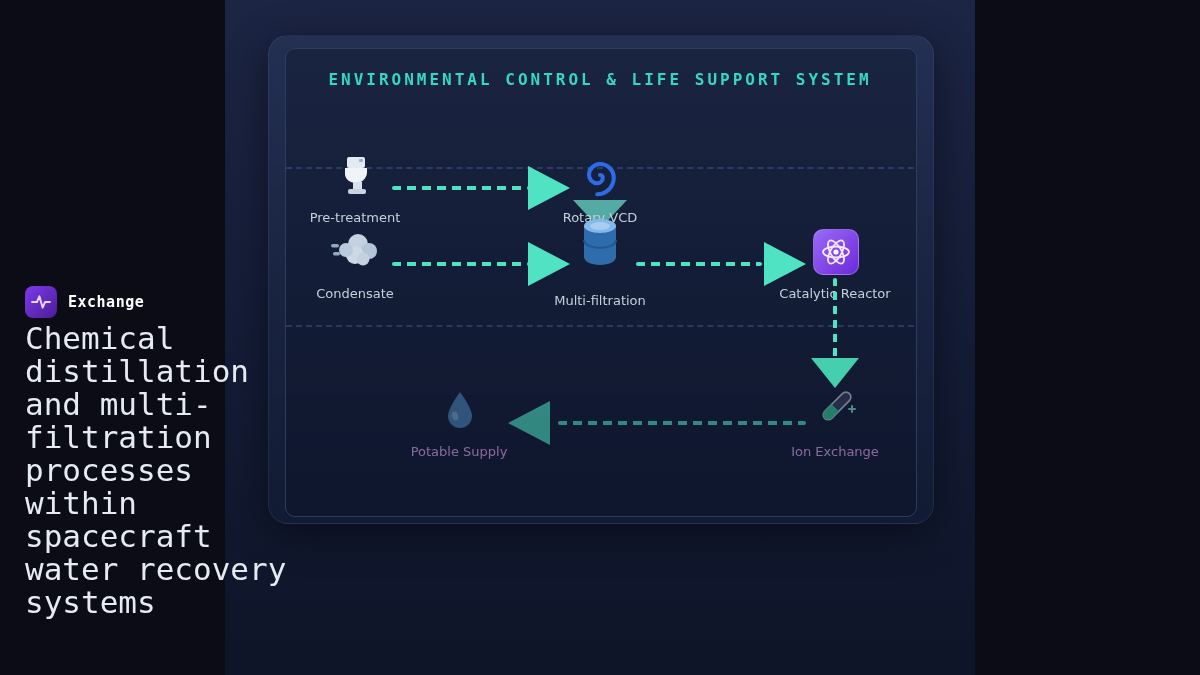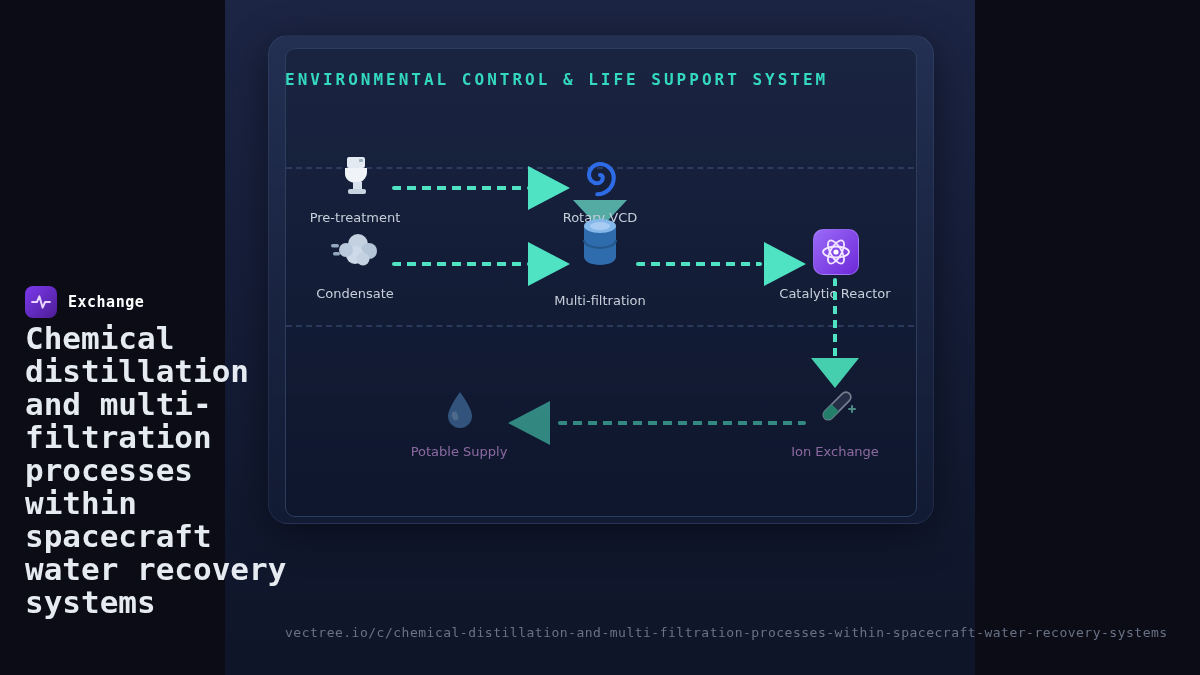--- a/index.html
+++ b/index.html
@@ -19,21 +19,21 @@
     left:268px; top:35px; width:664px; height:487px; border-radius:20px;
     background:linear-gradient(180deg, rgba(56,76,120,0.30), rgba(20,30,56,0.55));
     border:1px solid rgba(120,150,210,0.12);
     box-shadow:0 10px 40px rgba(0,0,0,0.45);
   }
   .card-inner {
     left:285px; top:48px; width:630px; height:467px; border-radius:10px;
     border:1px solid #2c3d5e; background:rgba(8,14,30,0.30);
   }
   .diagram-title {
-    left:285px; top:70px; width:630px; text-align:left;
+    left:285px; top:70px; width:630px; text-align:center;
     color:#34d9bd; font-family:"DejaVu Sans Mono", monospace;
     font-weight:bold; font-size:16px; letter-spacing:3px;
   }
   .diagram-subtitle {
     left:285px; top:97px; width:630px; text-align:center;
     color:#c7d0dc; font-size:13px; letter-spacing:1.5px;
   }
   .lane-sep {
     left:286px; width:628px; height:0;
     border-top:2px dashed rgba(70,95,140,0.45);
@@ -66,21 +66,21 @@
     background:linear-gradient(135deg,#7c3aed,#4c1d95);
     display:flex; align-items:center; justify-content:center;
   }
   .brand-name {
     left:68px; top:293px; color:#ffffff; font-family:"DejaVu Sans Mono", monospace;
     font-weight:bold; font-size:15px; letter-spacing:0.5px;
   }
   .headline {
     left:25px; top:322px; width:270px;
     color:#e6ebf2; font-family:"DejaVu Sans Mono", monospace;
-    font-weight:bold; font-size:31px; line-height:33px;
+    font-weight:normal; font-size:31px; line-height:33px;
   }
   .footer-url {
     left:285px; top:625px; width:900px;
     color:#697286; font-family:"DejaVu Sans Mono", monospace; font-size:13px;
     letter-spacing:0.5px;
   }
   svg { display:block; overflow:visible; }
 </style>
 </head>
 <body>
@@ -183,15 +183,14 @@
   <div class="abs node-label low dim" style="left:394px; top:444px;">Potable Supply</div>
 
   <div class="abs logo-box">
     <svg width="26" height="26" viewBox="0 0 32 32">
       <polyline points="5,16 11,16 14,9 18,23 21,16 27,16" fill="none" stroke="#e9d5ff" stroke-width="2.4" stroke-linecap="round" stroke-linejoin="round"></polyline>
     </svg>
   </div>
   <div class="abs brand-name">Exchange</div>
   <div class="abs headline">Chemical distillation and multi-filtration processes within spacecraft water recovery systems</div>
 
-  <div class="abs footer-url">vectree.io/c/chemical-distillation-and-multi-filtration-processes-within-spacecraft-water-recovery-systems</div>
 
 </div>
 
 </body></html>

